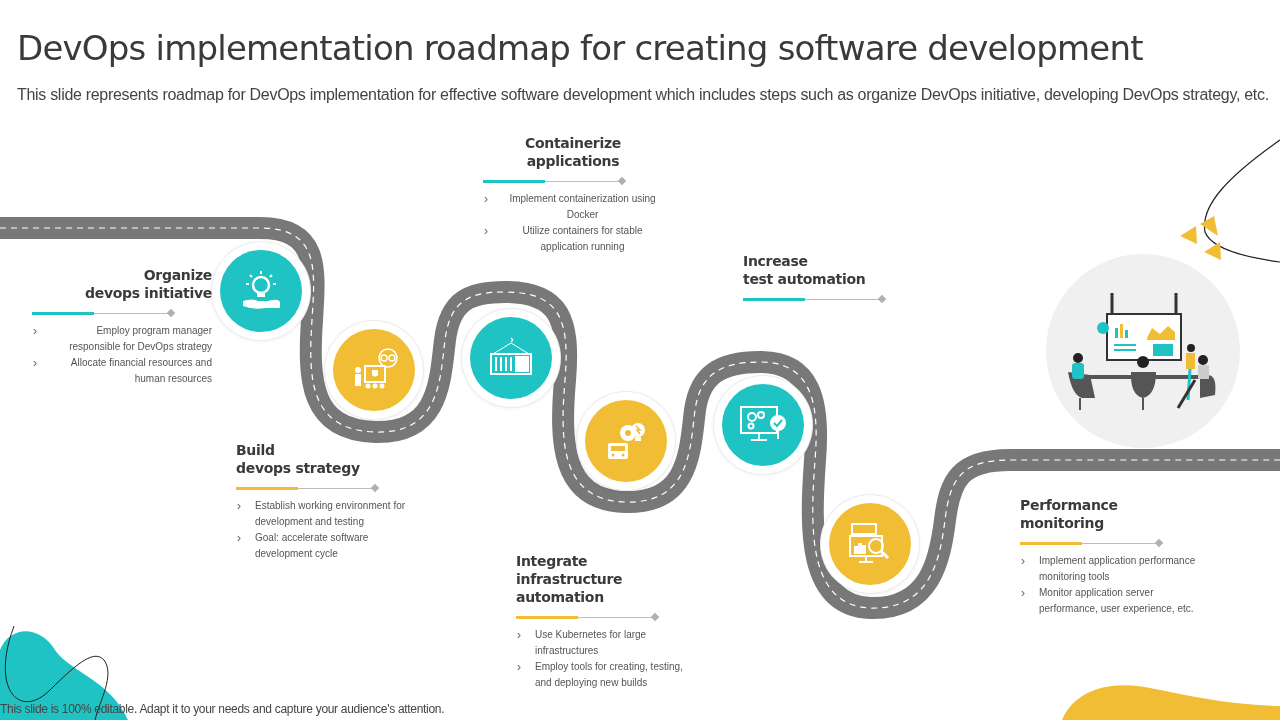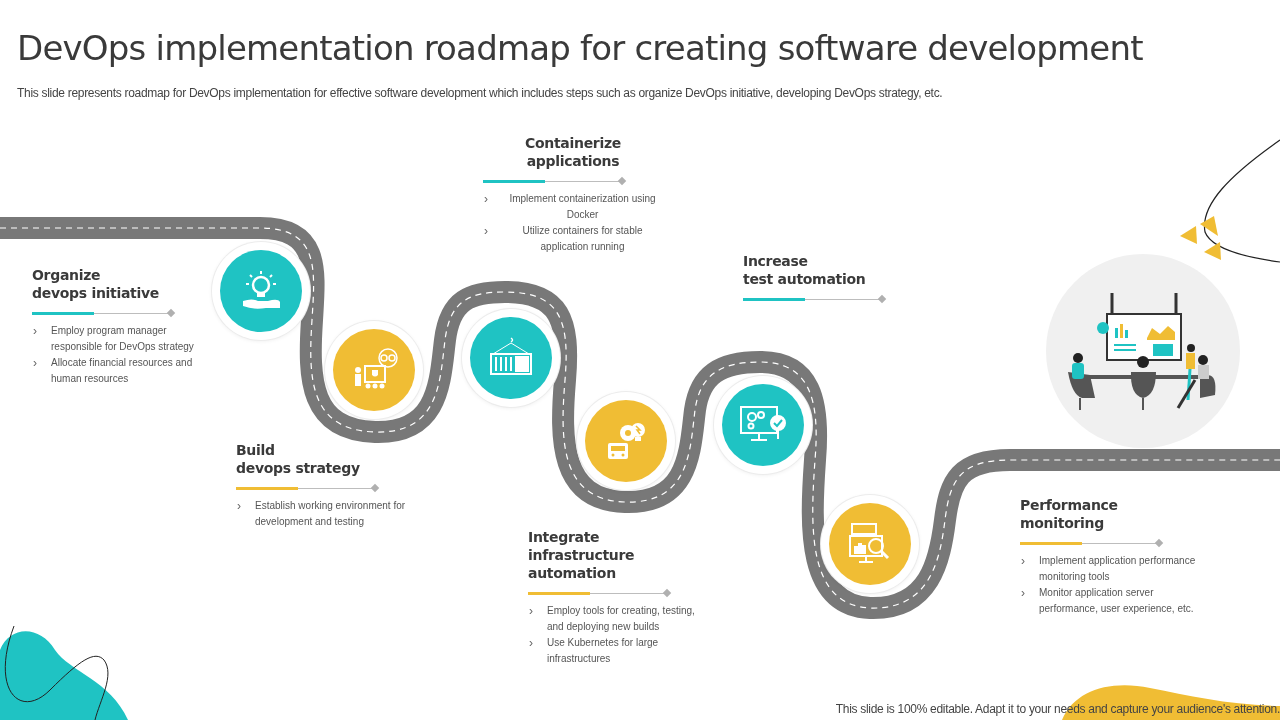--- a/index.html
+++ b/index.html
@@ -10,25 +10,25 @@
     color: #404040;
   }
   .title {
     position: absolute; left: 17px; top: 28px;
     font-family: "DejaVu Sans", sans-serif;
     font-size: 34px; font-weight: normal; color: #3a3a3a;
     letter-spacing: -0.8px; white-space: nowrap;
   }
   .subtitle {
     position: absolute; left: 17px; top: 86px;
-    font-size: 12px; color: #444; white-space: nowrap; letter-spacing: -0.3px;
+    font-size: 16px; color: #444; white-space: nowrap; letter-spacing: -0.3px;
   }
   .footer {
     position: absolute; left: 0; width: 1280px; top: 702px;
-    text-align: right; font-size: 12px; color: #444; letter-spacing: -0.3px;
+    text-align: left; font-size: 12px; color: #444; letter-spacing: -0.3px;
   }
   svg.bg { position: absolute; left: 0; top: 0; }
   .step { position: absolute; }
   .step .head {
     font-family: "DejaVu Sans", sans-serif; font-weight: bold;
     font-size: 14px; line-height: 18px; color: #3a3a3a; letter-spacing: -0.3px;
     white-space: pre-line;
   }
   .step .rule { position: relative; height: 8px; margin-top: 7px; width: 144px; }
   .step .rule .grey { position: absolute; left: 0; top: 4px; width: 140px; height: 1px; background: #bdbdbd; }
@@ -197,21 +197,21 @@
       <rect x="9" y="27" width="2" height="6" fill="#fff"></rect>
           <rect x="13" y="24" width="2" height="9" fill="#fff"></rect>
           <rect x="17" y="26" width="2" height="7" fill="#fff"></rect>
       <circle cx="30" cy="26" r="7"></circle>
           <line x1="35" y1="31" x2="42" y2="38" stroke-width="3"></line>
     </g>
       </svg>
   </div>
 </div>
 
-<div class="step" style="left:32px;top:266px;width:180px;">
+<div class="step" style="left:32px;top:266px;width:180px;text-align:right;">
   <div class="head">Organize
 devops initiative</div>
   <div class="rule">
       <div class="grey"></div>
       <div class="accent teal"></div>
       <div class="dot"></div>
     </div>
   <ul>
     <li>Employ program  manager responsible for DevOps strategy</li>
     <li>Allocate financial resources and human resources</li>
@@ -221,48 +221,49 @@
 <div class="step" style="left:236px;top:441px;width:175px;">
   <div class="head">Build
 devops strategy</div>
   <div class="rule">
       <div class="grey"></div>
       <div class="accent yellow"></div>
       <div class="dot"></div>
     </div>
   <ul>
     <li>Establish working environment  for development  and testing</li>
+    <li>Goal: accelerate software development  cycle</li>
   </ul>
 </div>
 
 <div class="step" style="left:483px;top:134px;width:180px;text-align:center;">
   <div class="head">Containerize
 applications</div>
   <div class="rule">
       <div class="grey"></div>
       <div class="accent teal"></div>
       <div class="dot"></div>
     </div>
   <ul>
     <li>Implement containerization using Docker</li>
     <li>Utilize containers for stable application running</li>
   </ul>
 </div>
 
-<div class="step" style="left:516px;top:528px;width:185px;margin-left:12px;">
+<div class="step" style="left:516px;top:552px;width:185px;">
   <div class="head">Integrate
 infrastructure automation</div>
   <div class="rule">
       <div class="grey"></div>
       <div class="accent yellow"></div>
       <div class="dot"></div>
     </div>
   <ul>
+    <li>Use Kubernetes  for large infrastructures</li>
     <li>Employ tools for creating, testing, and deploying new builds</li>
-    <li>Use Kubernetes  for large infrastructures</li>
   </ul>
 </div>
 
 <div class="step" style="left:743px;top:216px;width:180px;margin-top:36px;">
   <div class="head">Increase
 test automation</div>
   <div class="rule">
       <div class="grey"></div>
       <div class="accent teal"></div>
       <div class="dot"></div>

